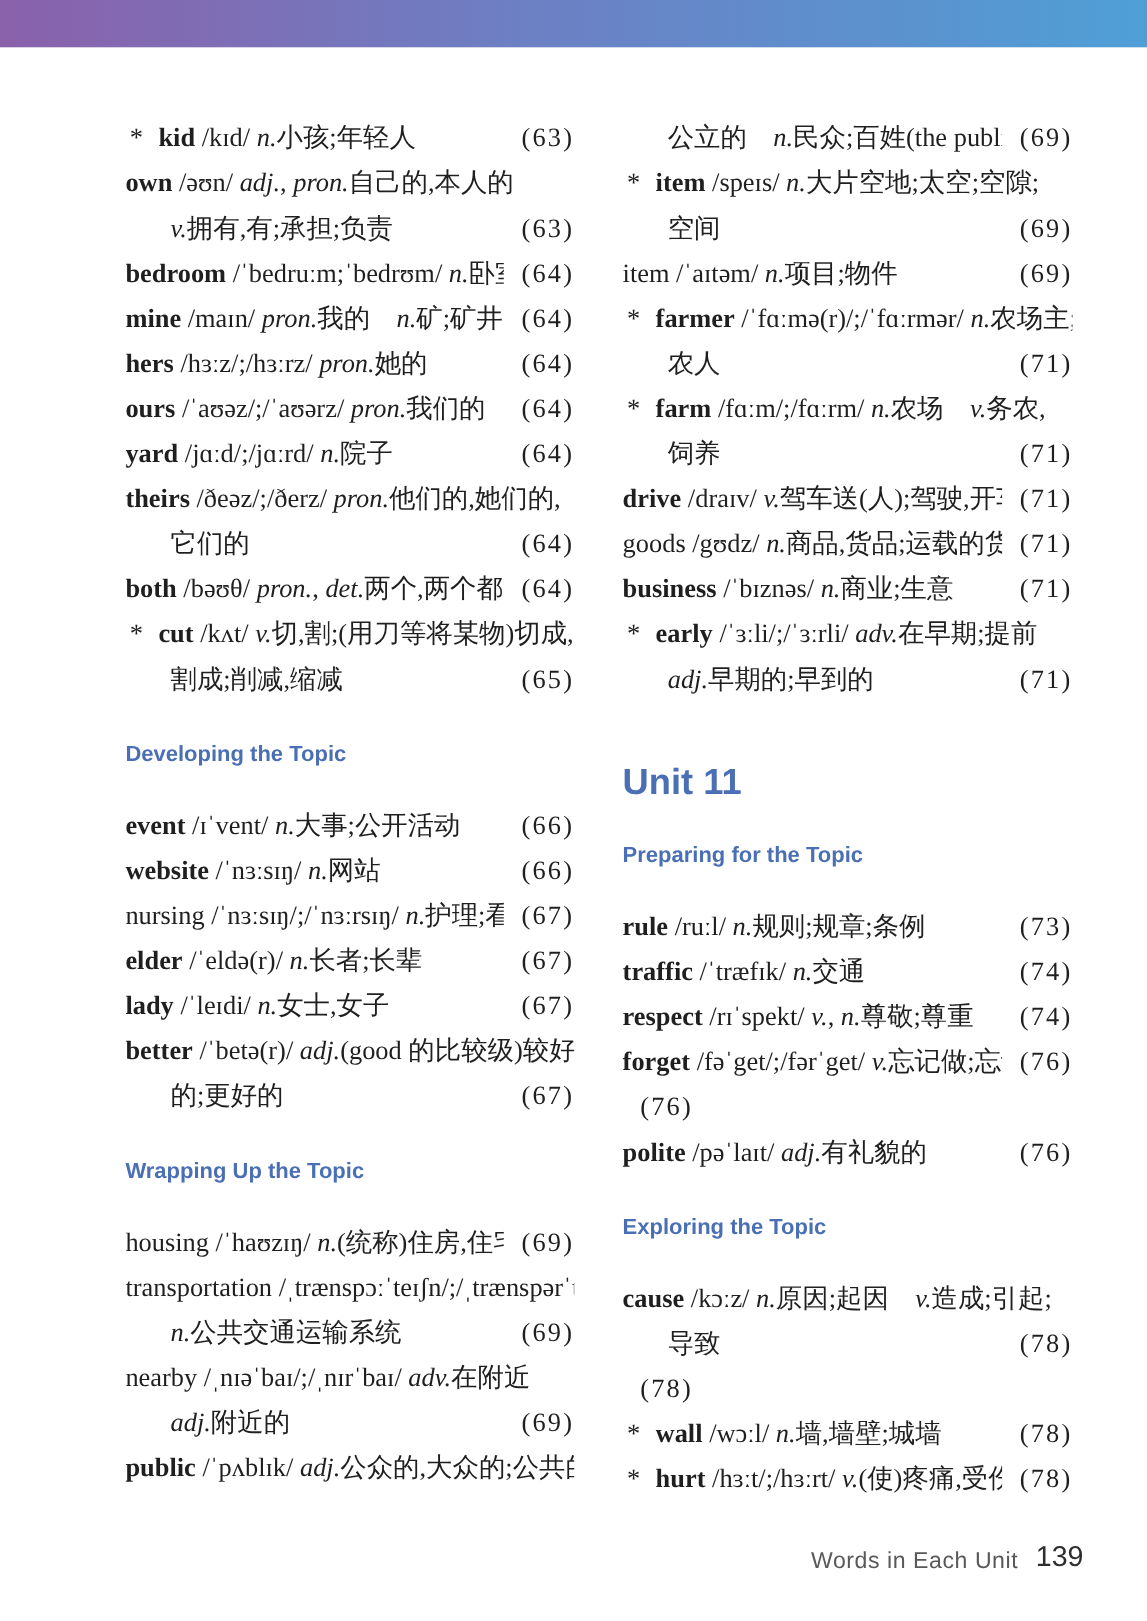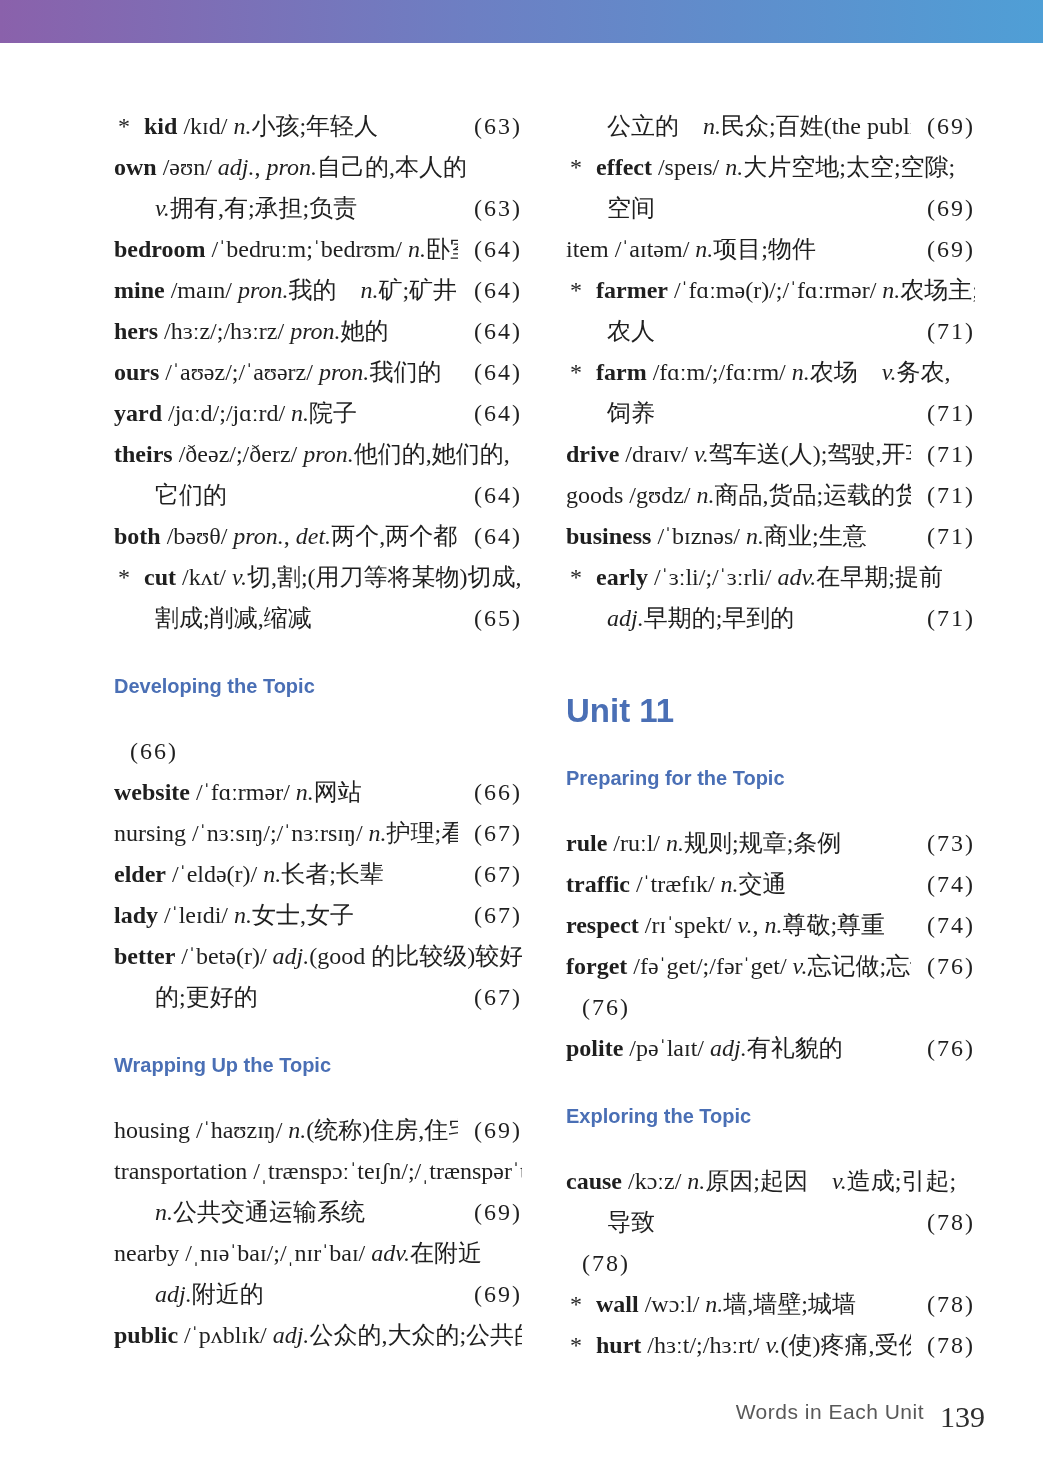--- a/index.html
+++ b/index.html
@@ -25,25 +25,25 @@
   .seg-b{font-weight:bold;margin-top:28px;}
   .seg-i{font-style:italic;}
   .heading{
     font-family:"Liberation Sans","DejaVu Sans",sans-serif;
     font-weight:bold;color:var(--heading,#4a6fb5);
     font-size:20px;line-height:34px;margin:30px 0 28px;white-space:pre;
   }
   .heading.unit{font-size:33px;line-height:40px;margin:52px 0 30px;}
   .footer{
     position:absolute;top:1400px;right:58px;
-    display:flex;align-items:flex-start;gap:16px;
+    display:flex;align-items:flex-end;gap:16px;
     font-family:"Liberation Sans","DejaVu Sans",sans-serif;
   }
   .footer-label{font-size:21px;color:#595959;letter-spacing:0.5px;}
-  .footer-page{font-size:30px;color:#2e2e2e;font-family:Liberation Serif, serif;}
+  .footer-page{font-size:26px;color:#2e2e2e;}
 </style>
 </head>
 <body>
 
 <div class="page">
   <div class="topbar" style="background: linear-gradient(90deg, rgb(138, 97, 171) 0%, rgb(109, 127, 195) 45%, rgb(79, 159, 214) 100%);"></div>
   <div class="col col-left">
       <div class="line">
         <span class="starmark">*</span>
         <span class="txt"><span class="seg-b">kid</span><span class="seg-p"> /kɪd/ </span><span class="seg-i">n.</span><span class="seg-p">小孩;年轻人</span></span>
@@ -90,24 +90,25 @@
       <div class="line">
         <span class="starmark">*</span>
         <span class="txt"><span class="seg-b">cut</span><span class="seg-p"> /kʌt/ </span><span class="seg-i">v.</span><span class="seg-p">切,割;(用刀等将某物)切成,</span></span>
       </div>
       <div class="line indent">
         <span class="txt"><span class="seg-p">割成;削减,缩减</span></span>
         <span class="page-num">(65)</span>
       </div>
       <div class="heading">Developing the Topic</div>
       <div class="line">
+        <span class="txt"><span class="seg-b">event</span><span class="seg-p"> /ɪˈvent/ </span><span class="seg-i">n.</span><span class="seg-p">大事;公开活动</span></span>
         <span class="page-num">(66)</span>
       </div>
       <div class="line">
-        <span class="txt"><span class="seg-b">website</span><span class="seg-p"> /ˈfɑːrmər/ </span><span class="seg-i">n.</span><span class="seg-p">网站</span></span>
+        <span class="txt"><span class="seg-b">website</span><span class="seg-p"> /ˈnɜːsɪŋ/ </span><span class="seg-i">n.</span><span class="seg-p">网站</span></span>
         <span class="page-num">(66)</span>
       </div>
       <div class="line">
         <span class="txt"><span class="seg-p">nursing /ˈnɜːsɪŋ/;/ˈnɜːrsɪŋ/ </span><span class="seg-i">n.</span><span class="seg-p">护理;看护</span></span>
         <span class="page-num">(67)</span>
       </div>
       <div class="line">
         <span class="txt"><span class="seg-b">elder</span><span class="seg-p"> /ˈeldə(r)/ </span><span class="seg-i">n.</span><span class="seg-p">长者;长辈</span></span>
         <span class="page-num">(67)</span>
       </div>
@@ -145,21 +146,21 @@
         <span class="txt"><span class="seg-b">public</span><span class="seg-p"> /ˈpʌblɪk/ </span><span class="seg-i">adj.</span><span class="seg-p">公众的,大众的;公共的,</span></span>
       </div>
     </div>
   <div class="col col-right">
       <div class="line indent">
         <span class="txt"><span class="seg-p">公立的　</span><span class="seg-i">n.</span><span class="seg-p">民众;百姓(the public)</span></span>
         <span class="page-num">(69)</span>
       </div>
       <div class="line">
         <span class="starmark">*</span>
-        <span class="txt"><span class="seg-b">effect</span><span class="seg-p"> /speɪs/ </span><span class="seg-i">n.</span><span class="seg-p">大片空地;太空;空隙;</span></span>
+        <span class="txt"><span class="seg-b">item</span><span class="seg-p"> /speɪs/ </span><span class="seg-i">n.</span><span class="seg-p">大片空地;太空;空隙;</span></span>
       </div>
       <div class="line indent">
         <span class="txt"><span class="seg-p">空间</span></span>
         <span class="page-num">(69)</span>
       </div>
       <div class="line">
         <span class="txt"><span class="seg-p">item /ˈaɪtəm/ </span><span class="seg-i">n.</span><span class="seg-p">项目;物件</span></span>
         <span class="page-num">(69)</span>
       </div>
       <div class="line">

